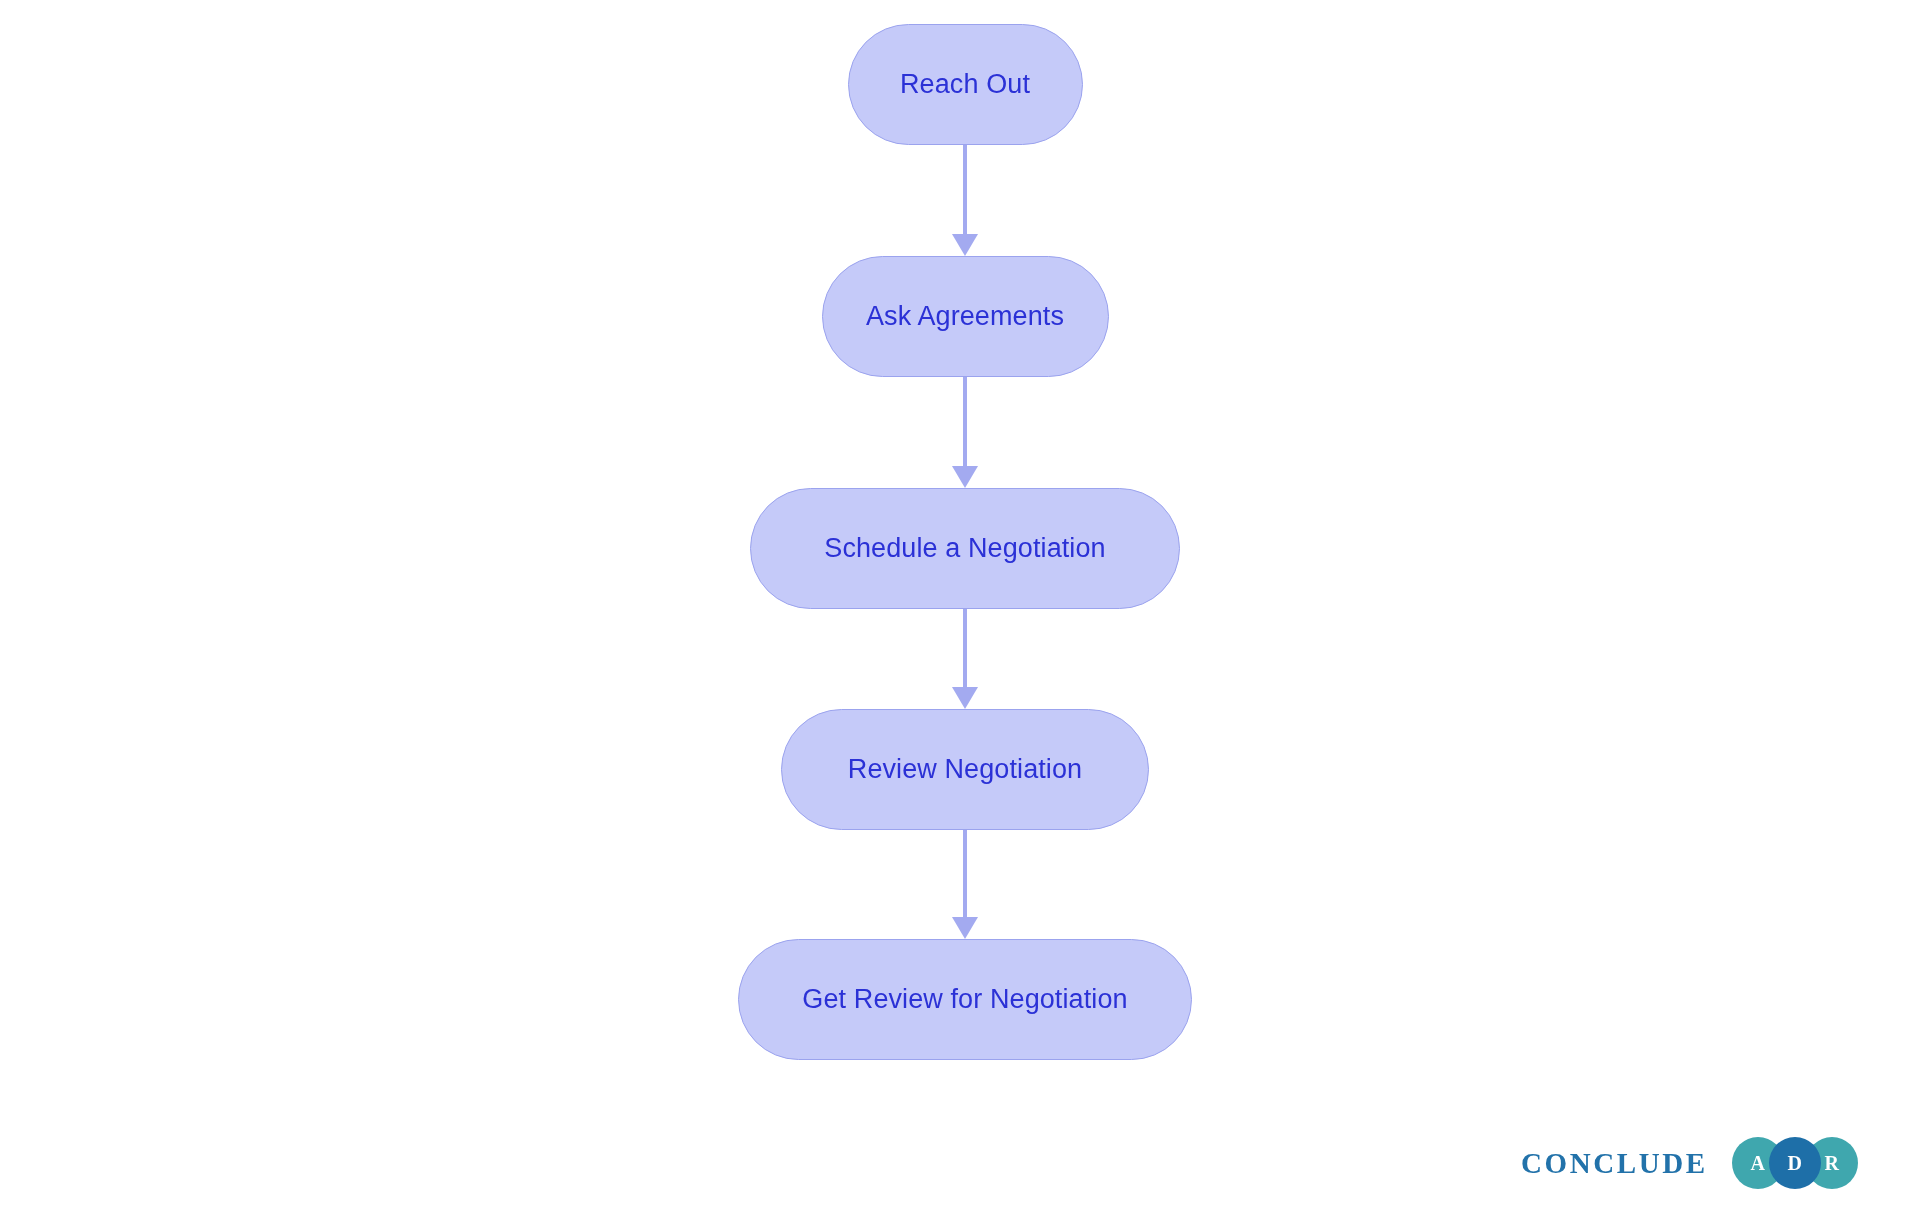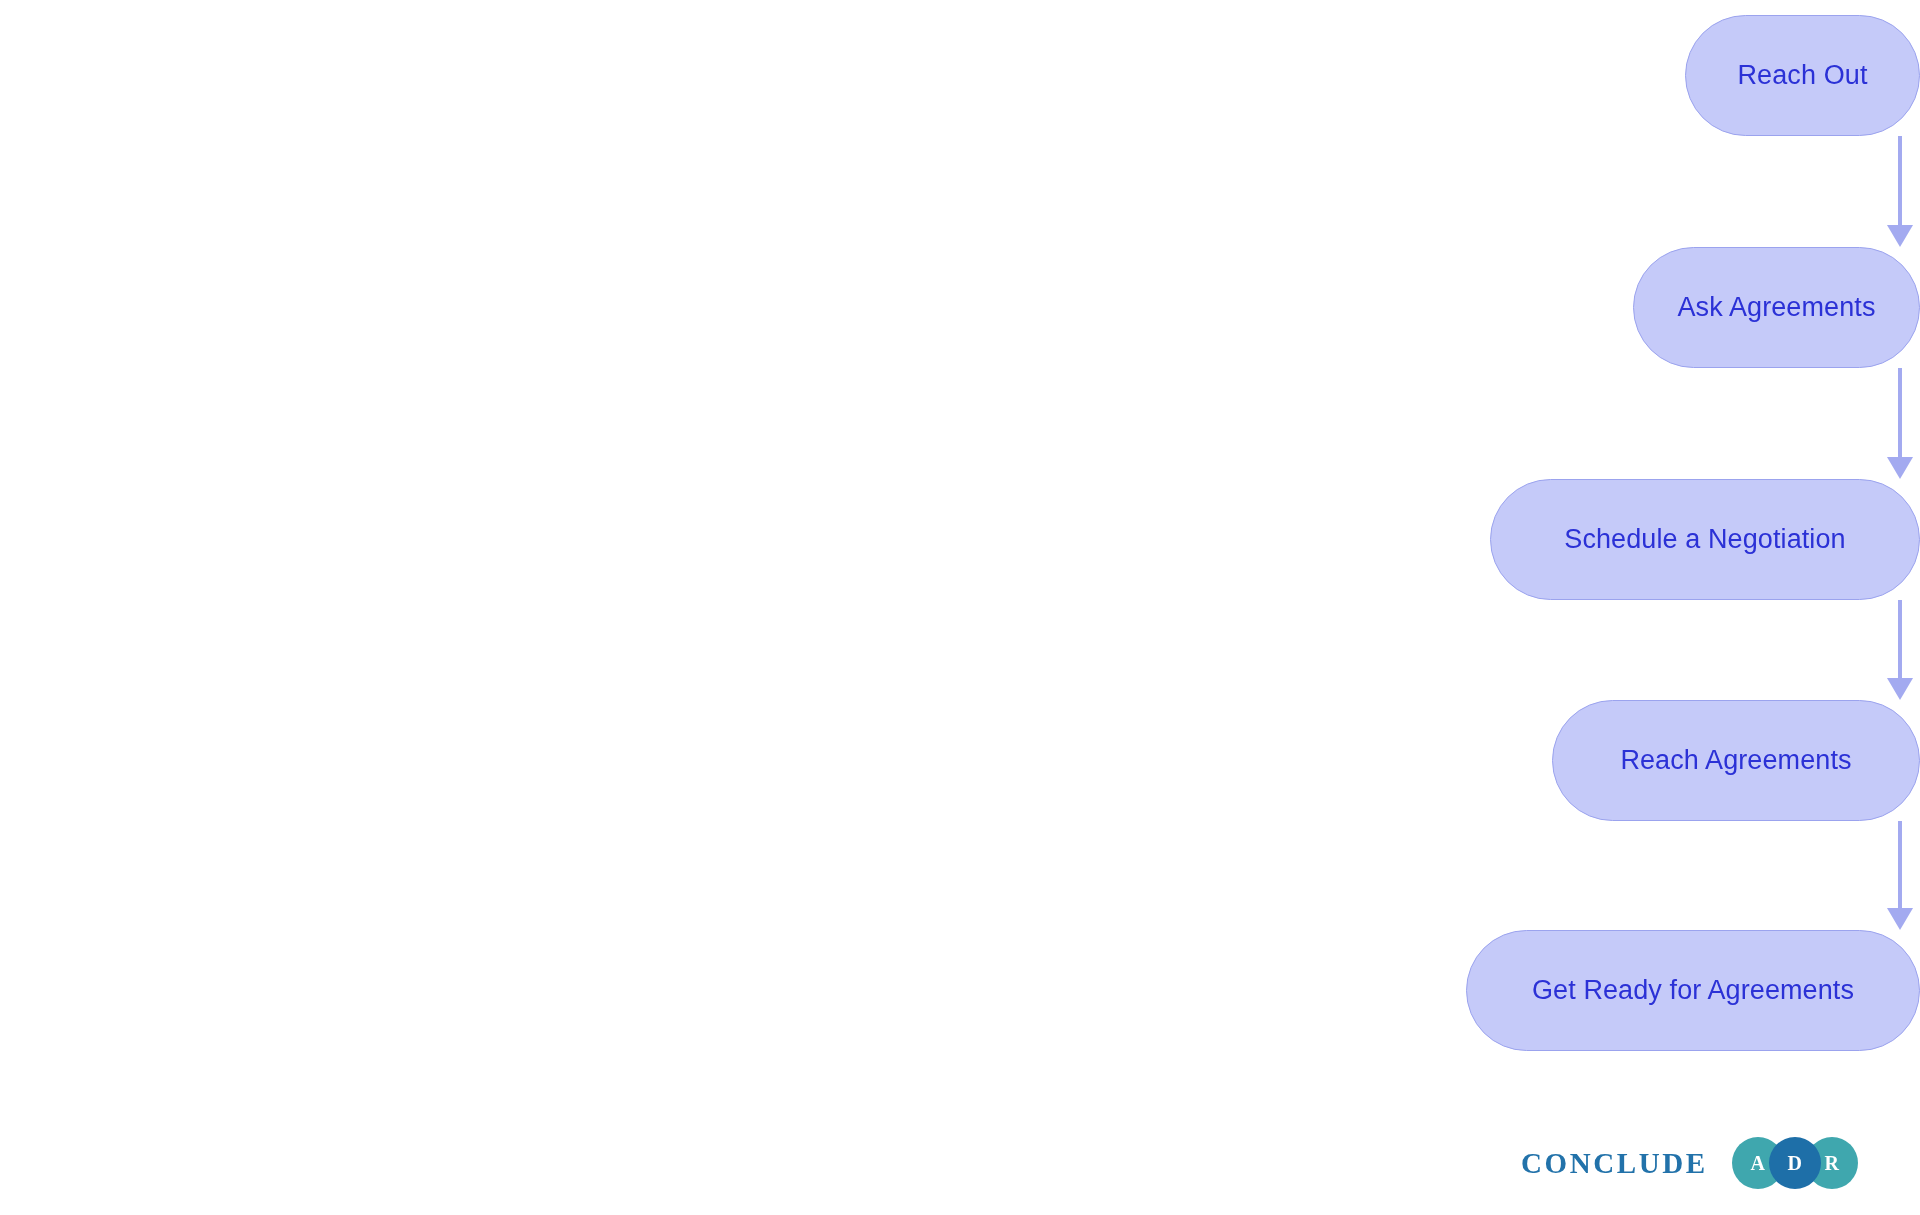--- a/index.html
+++ b/index.html
@@ -19,25 +19,25 @@
     position: absolute;
     left: 0;
     top: 0;
     width: 1920px;
     height: 1215px;
   }
 
   .chart-stack {
     position: absolute;
     left: 0;
-    top: 15px;
+    top: 24px;
     width: 1920px;
     display: flex;
     flex-direction: column;
-    align-items: flex-end;
+    align-items: center;
   }
 
   .node {
     box-sizing: border-box;
     height: 121px;
     border-radius: 62px;
     background: #c5caf9;
     border: 1.5px solid #9ba3ee;
     display: flex;
     align-items: center;
@@ -162,30 +162,30 @@
     <div class="node" style="width:430px">
       <span class="node-label">Schedule a Negotiation</span>
     </div>
 
     <div class="connector gap-3">
       <span class="shaft"></span>
       <span class="head"></span>
     </div>
 
     <div class="node" style="width:368px">
-      <span class="node-label">Reach Agreements</span>
+      <span class="node-label">Review Negotiation</span>
     </div>
 
     <div class="connector gap-4">
       <span class="shaft"></span>
       <span class="head"></span>
     </div>
 
     <div class="node" style="width:454px">
-      <span class="node-label">Get Ready for Agreements</span>
+      <span class="node-label">Get Review for Negotiation</span>
     </div>
 
   </div>
 </div>
 
 <div id="logo">
   <span class="logo-wordmark">CONCLUDE</span>
   <span class="logo-circles">
     <span class="logo-circle c-a">A</span>
     <span class="logo-circle c-d">D</span>

